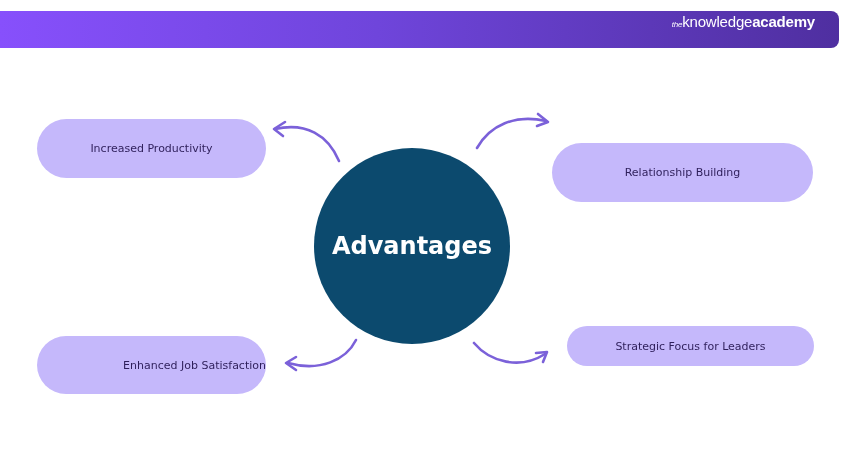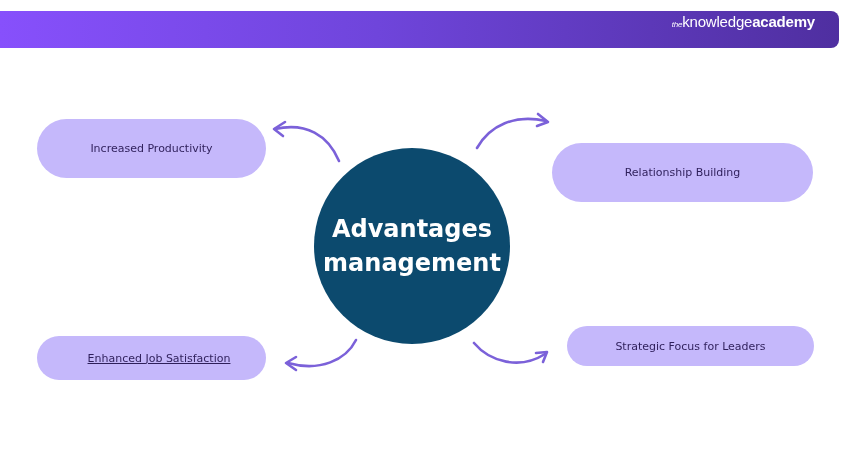--- a/index.html
+++ b/index.html
@@ -10,21 +10,21 @@
     border-radius: 0 8px 8px 0; }
   .brand { position: absolute; right: 24px; top: 2px; color: #ffffff;
     font-family: Liberation Sans, sans-serif; font-size: 15px; letter-spacing: -0.2px; white-space: nowrap; }
   .brand .the { font-size: 8px; font-style: italic; }
   .brand .acad { font-weight: bold; }
   .pill { position: absolute; background: #c5b8fb; border-radius: 30px; display: flex;
     align-items: center; justify-content: center; color: #2e1f5a; font-size: 11px;
     white-space: nowrap; }
   #pill-1 { left: 37px; top: 119px; width: 229px; height: 59px; }
   #pill-2 { left: 552px; top: 119px; width: 261px; height: 59px; margin-top: 24px; }
-  #pill-3 { left: 37px; top: 336px; width: 229px; height: 44px; justify-content: center; padding-left: 15px; box-sizing: border-box; text-decoration: underline; }
+  #pill-3 { left: 37px; top: 336px; width: 229px; height: 58px; justify-content: flex-end; padding-left: 15px; box-sizing: border-box; }
   #pill-4 { left: 567px; top: 326px; width: 247px; height: 40px; }
   .center-circle { position: absolute; left: 314px; top: 148px; width: 196px; height: 196px;
     border-radius: 50%; background: #0c4a6e; display: flex; align-items: center;
     justify-content: center; text-align: center; }
   .center-text { color: #ffffff; font-weight: bold; font-size: 24px; line-height: 34px; width: 190px; }
   svg.arrows { position: absolute; left: 0; top: 0; }
 </style>
 </head>
 <body>
 
@@ -60,15 +60,14 @@
 <div class="pill" id="pill-3">
   <span>Enhanced Job Satisfaction</span>
 </div>
 <div class="pill" id="pill-4">
   <span>Strategic Focus for Leaders</span>
 </div>
 
 <div class="center-circle">
   <div class="center-text">
     <div>Advantages</div>
-    <div>management</div>
   </div>
 </div>
 
 </body></html>

